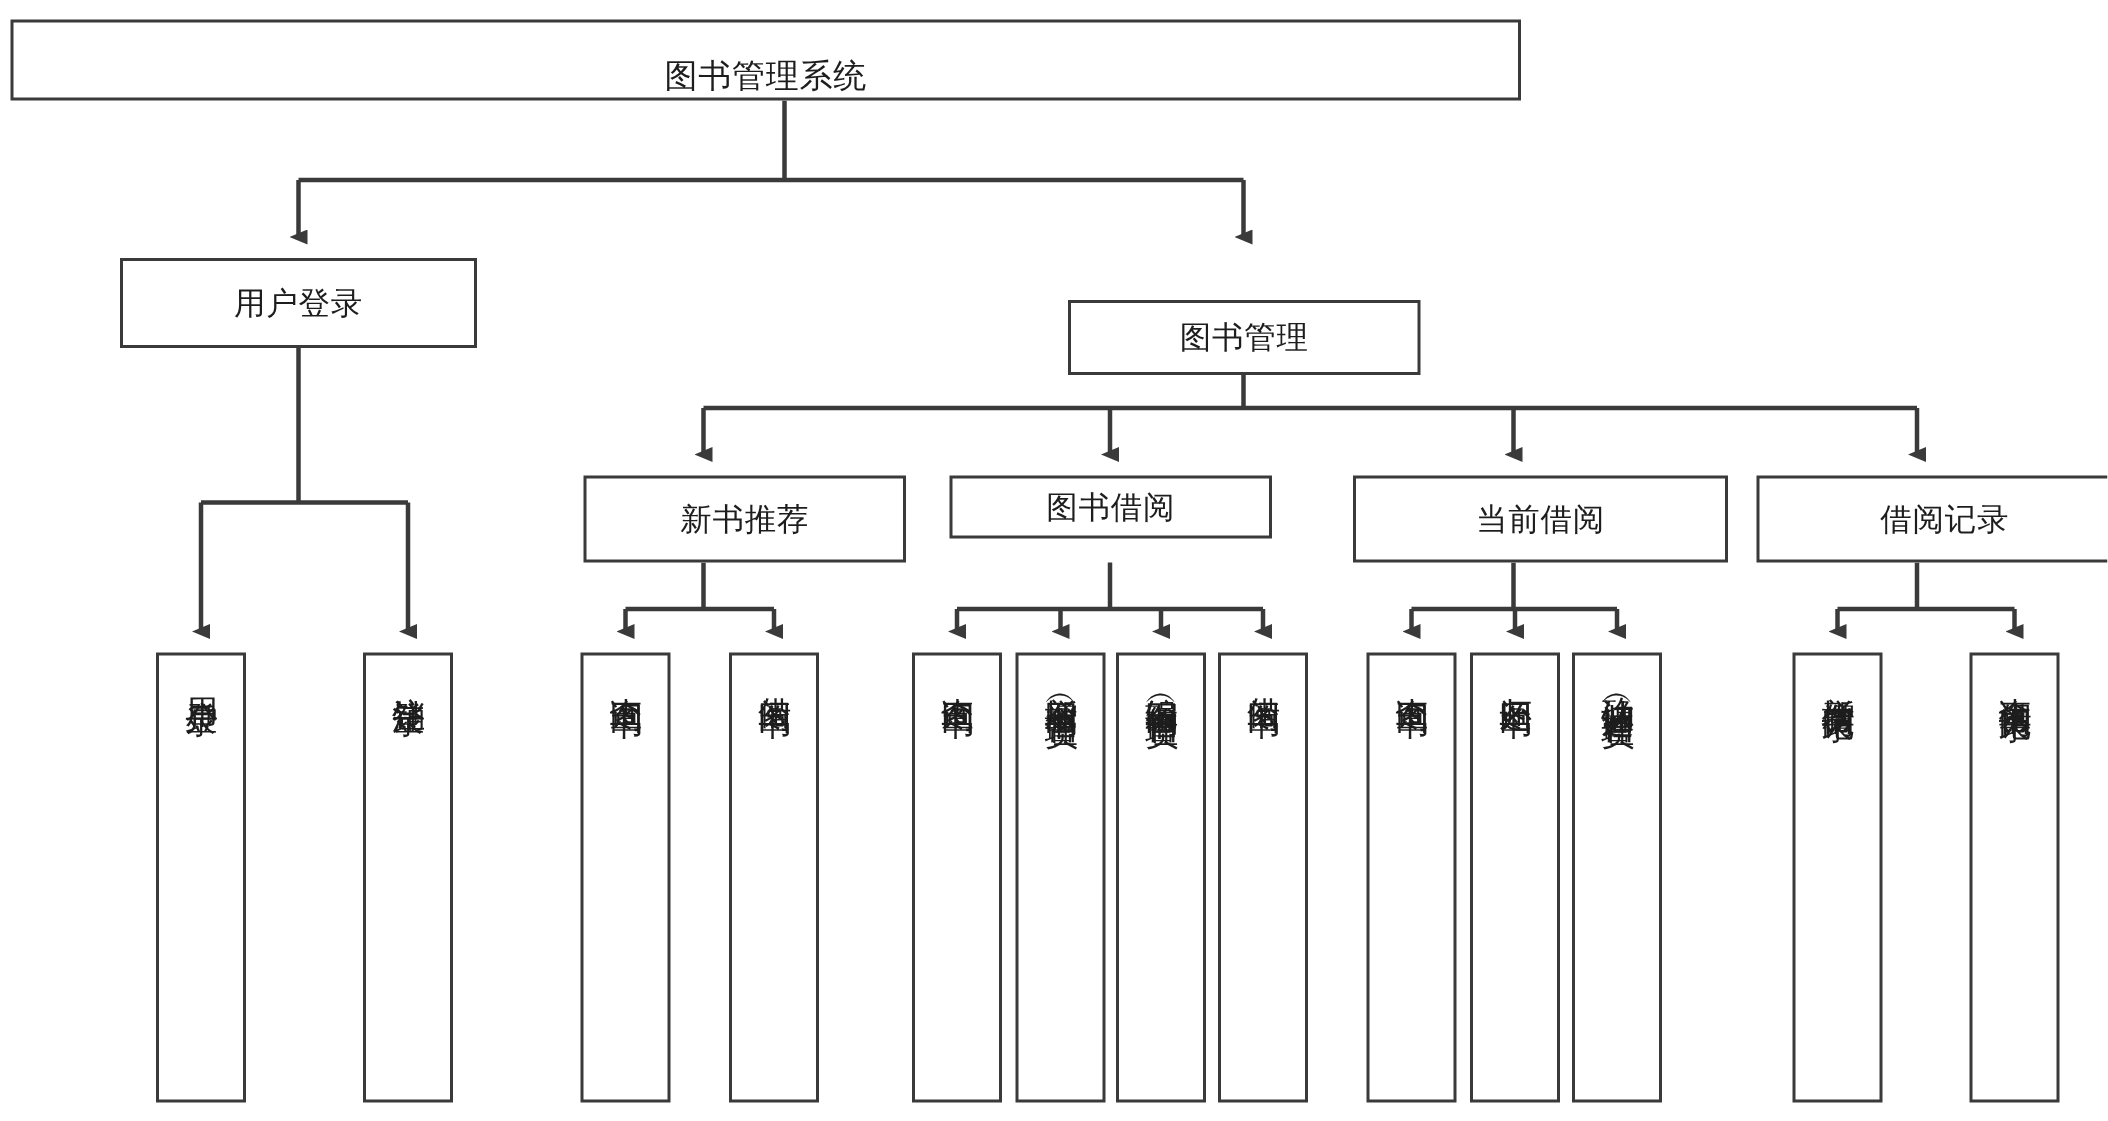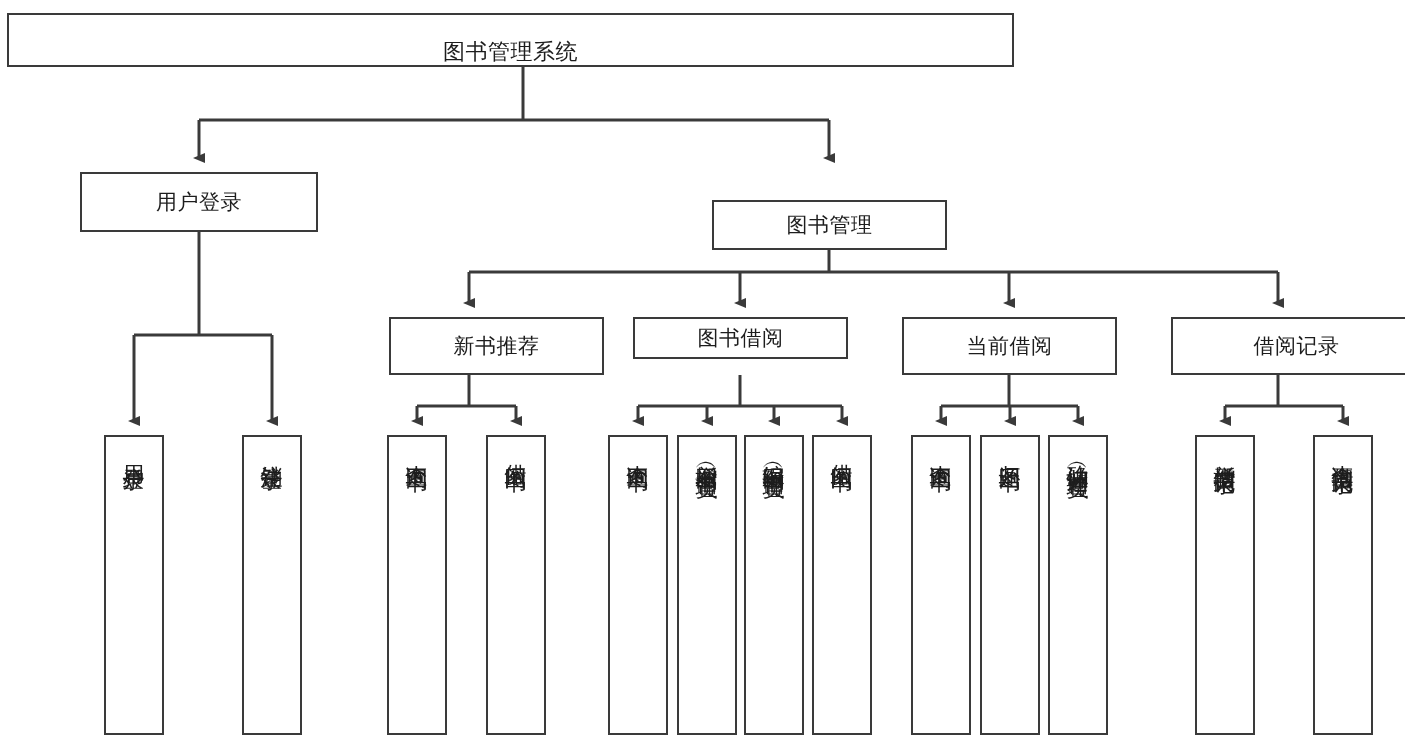--- a/index.html
+++ b/index.html
@@ -134,21 +134,21 @@
   <div class="node horiz" style="left:712px; top:172px; width:235px; height:50px;margin-top:28px;">
     <span class="label">图书管理</span>
   </div>
 
   <div class="node horiz" style="left:362px; top:317px; width:215px; height:58px;margin-left:27px;">
     <span class="label">新书推荐</span>
   </div>
   <div class="node horiz" style="left:633px; top:317px; width:215px; height:42px;">
     <span class="label">图书借阅</span>
   </div>
-  <div class="node horiz" style="left:902px; top:317px; width:215px; height:58px;">
+  <div class="node horiz" style="left:902px; top:317px; width:250px; height:58px;">
     <span class="label">当前借阅</span>
   </div>
   <div class="node horiz" style="left:1171px; top:317px; width:251px; height:58px;">
     <span class="label">借阅记录</span>
   </div>
 
   <div class="node vert" style="left:104px; top:435px; width:60px; height:300px;">
     <span class="label">用户登录</span>
   </div>
   <div class="node vert" style="left:242px; top:435px; width:60px; height:300px;">

